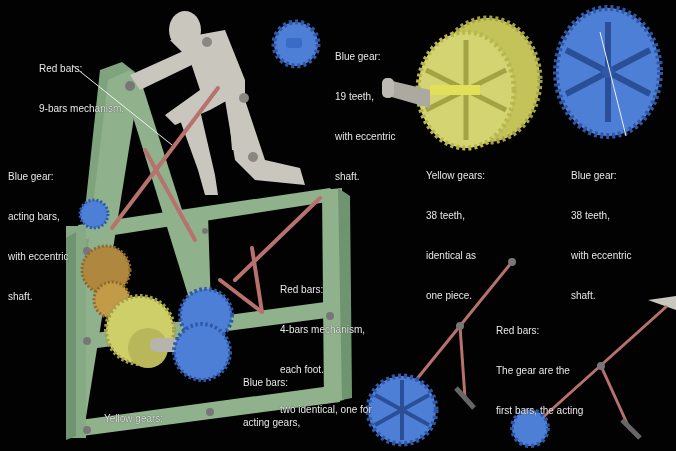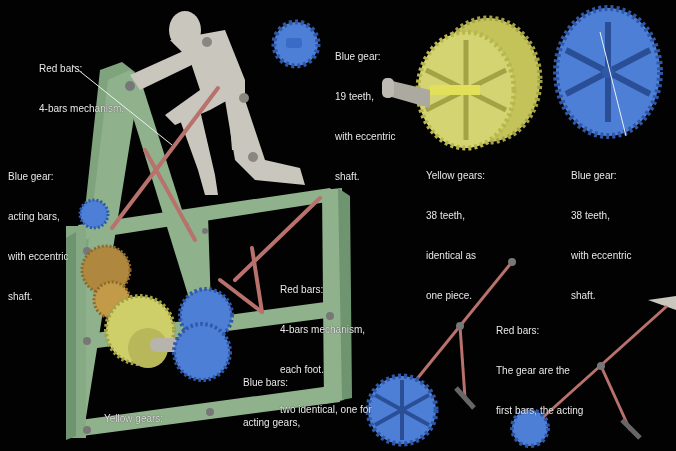--- a/index.html
+++ b/index.html
@@ -142,21 +142,21 @@
     </g>
 
     <g stroke="#f0f0f0" stroke-width="1">
       <line x1="72" y1="65" x2="172" y2="145"></line>
       <line x1="600" y1="32" x2="626" y2="136"></line>
     </g>
   </svg>
 
   <div class="label" style="left:39px; top:35px;">
     <span>Red bars:</span>
-    <span>4-bars mechanism.</span>
+    <span>9-bars mechanism.</span>
   </div>
 
   <div class="label" style="left:8px; top:143px;">
     <span>Blue gear:</span>
     <span>acting bars,</span>
     <span>with eccentric</span>
     <span>shaft.</span>
   </div>
 
 

